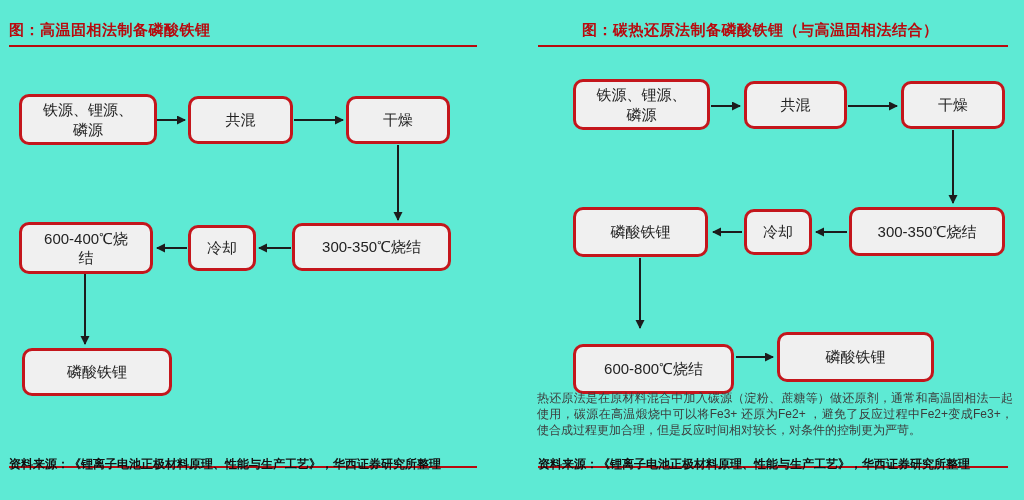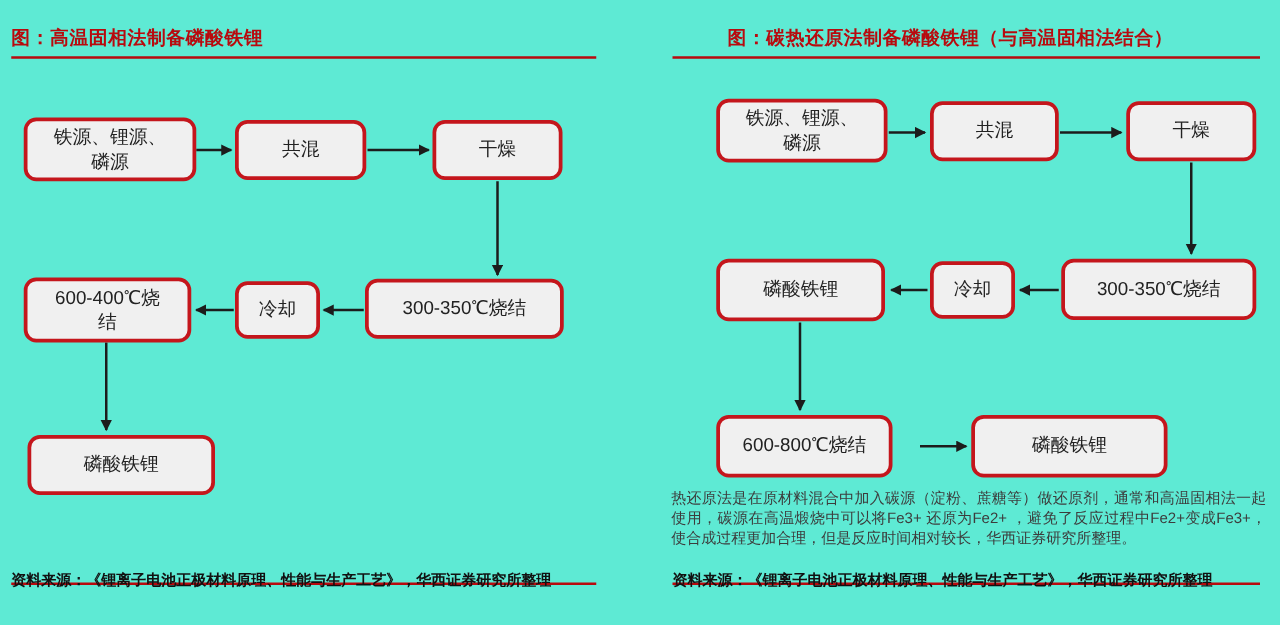--- a/index.html
+++ b/index.html
@@ -88,22 +88,22 @@
     <div class="fig-title" style="left:538px;margin-left:44px;">图：碳热还原法制备磷酸铁锂（与高温固相法结合）</div>
     <div class="title-rule" style="left:538px;width:470px;"></div>
 
     <div class="node" style="left:573px;top:79px;width:137px;height:51px;">铁源、锂源、
 磷源</div>
     <div class="node" style="left:744px;top:81px;width:103px;height:48px;">共混</div>
     <div class="node" style="left:901px;top:81px;width:104px;height:48px;">干燥</div>
     <div class="node" style="left:849px;top:207px;width:156px;height:49px;">300-350℃烧结</div>
     <div class="node" style="left:744px;top:209px;width:68px;height:46px;">冷却</div>
     <div class="node" style="left:573px;top:207px;width:135px;height:50px;">磷酸铁锂</div>
-    <div class="node" style="left:573px;top:332px;width:141px;height:50px;">600-800℃烧结</div>
+    <div class="node" style="left:573px;top:344px;width:161px;height:50px;">600-800℃烧结</div>
     <div class="node" style="left:777px;top:332px;width:157px;height:50px;">磷酸铁锂</div>
 
-    <div class="note" style="left:537px;top:390px;width:476px;">热还原法是在原材料混合中加入碳源（淀粉、蔗糖等）做还原剂，通常和高温固相法一起使用，碳源在高温煅烧中可以将Fe3+ 还原为Fe2+ ，避免了反应过程中Fe2+变成Fe3+，使合成过程更加合理，但是反应时间相对较长，华西证券研究所整理。</div>
+    <div class="note" style="left:537px;top:390px;width:476px;">热还原法是在原材料混合中加入碳源（淀粉、蔗糖等）做还原剂，通常和高温固相法一起使用，碳源在高温煅烧中可以将Fe3+ 还原为Fe2+ ，避免了反应过程中Fe2+变成Fe3+，使合成过程更加合理，但是反应时间相对较长，对条件的控制更为严苛。</div>
 
     <div class="footer-rule" style="left:538px;width:470px;"></div>
     <div class="source-note" style="left:538px;">资料来源：《锂离子电池正极材料原理、性能与生产工艺》，华西证券研究所整理</div>
   </section>
 
 </div>
 
 </body></html>

